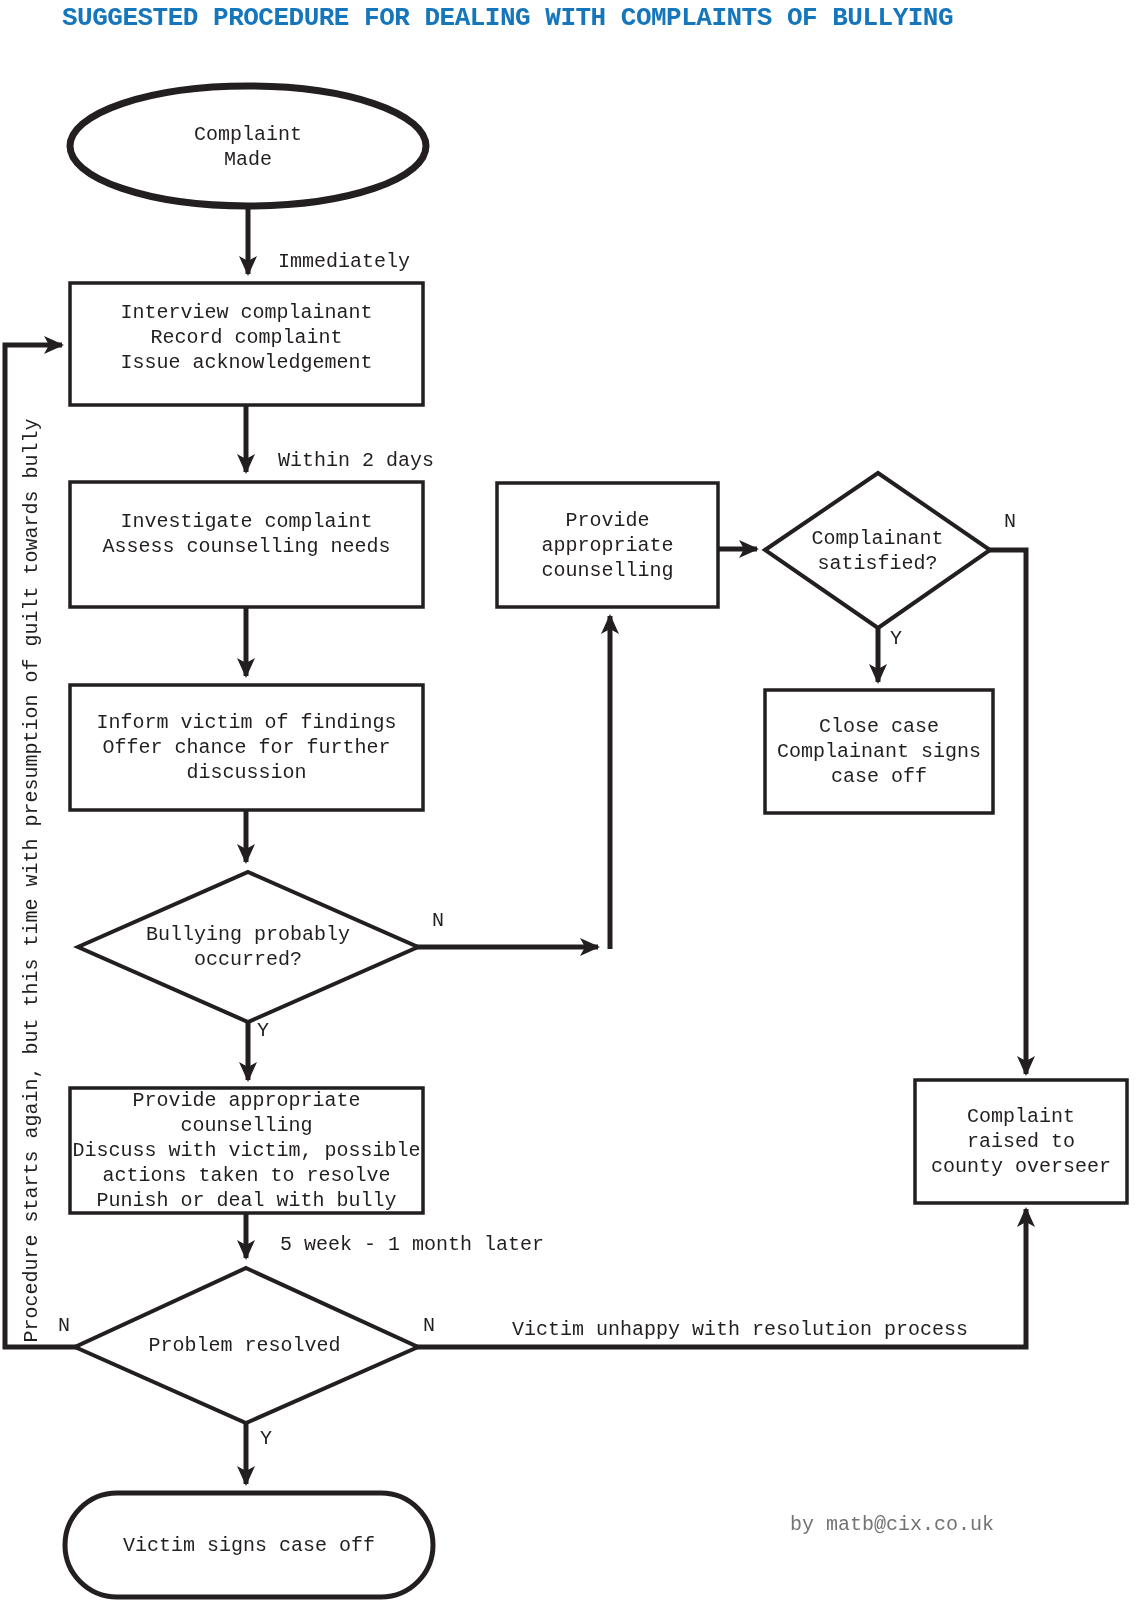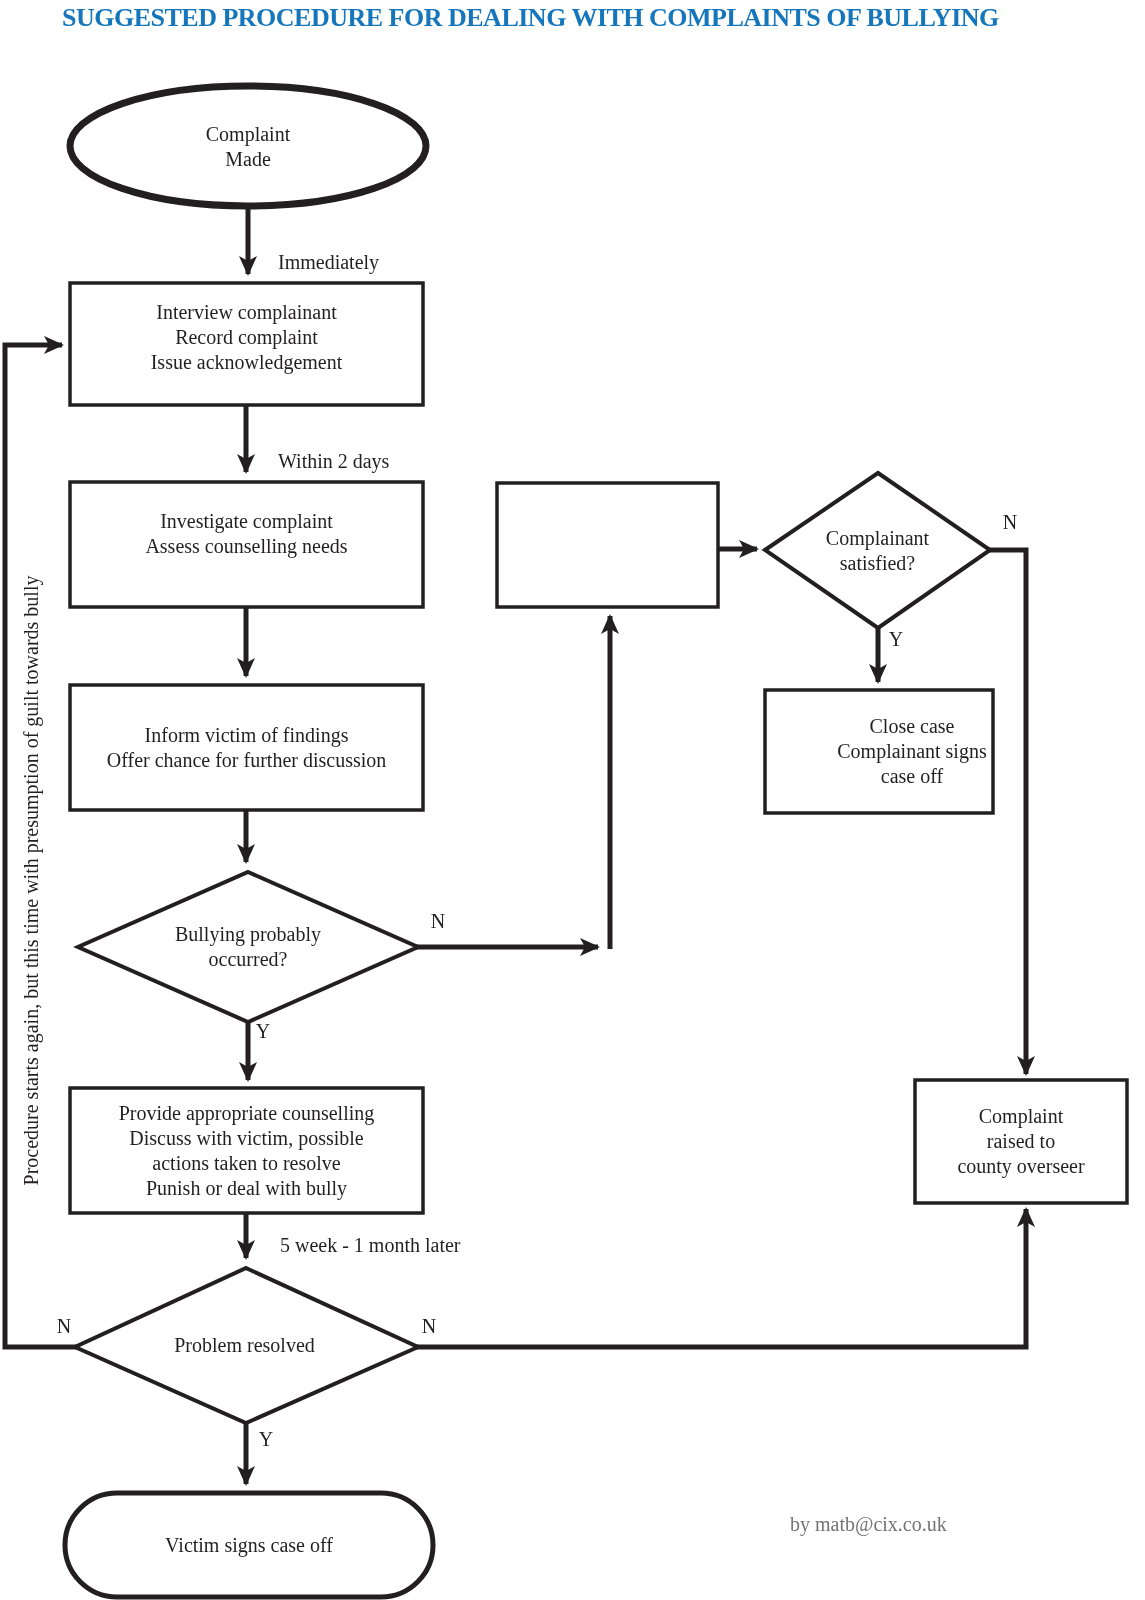--- a/index.html
+++ b/index.html
@@ -1,20 +1,20 @@
 <!DOCTYPE html>
 <html><head>
 <meta charset="utf-8">
 <style>
   html,body{margin:0;padding:0;background:#ffffff;}
   #stage{
     position:relative;
     width:1145px;height:1600px;
     background:#ffffff;
-    font-family:Liberation Serif, serif;
+    font-family:Liberation Mono, monospace;
     color:#231f20;
     overflow:hidden;
   }
   #flow-svg{position:absolute;left:0;top:0;}
   .node-label{
     position:absolute;
     display:flex;align-items:center;justify-content:center;
     text-align:center;
     white-space:pre-line;
     font-size:20px;line-height:25px;color:#231f20;
@@ -102,32 +102,36 @@
   <div class="node-label" style="left:70px;top:685px;width:353px;height:125px;text-align:center;">Inform victim of findings
 Offer chance for further discussion</div>
   <div class="node-label" style="left:78px;top:872px;width:340px;height:150px;">Bullying probably
 occurred?</div>
   <div class="node-label" style="left:70px;top:1088px;width:353px;height:125px;">Provide appropriate counselling
 Discuss with victim, possible
 actions taken to resolve
 Punish or deal with bully</div>
   <div class="node-label" style="left:73px;top:1268px;width:343px;height:155px;">Problem resolved</div>
   <div class="node-label" style="left:65px;top:1493px;width:368px;height:104px;">Victim signs case off</div>
+  <div class="node-label" style="left:497px;top:483px;width:221px;height:124px;">Provide
+appropriate
+counselling</div>
   <div class="node-label" style="left:765px;top:473px;width:225px;height:155px;">Complainant
 satisfied?</div>
-  <div class="node-label" style="left:765px;top:690px;width:228px;height:123px;padding-left:33px;">Close case
+  <div class="node-label" style="left:765px;top:690px;width:228px;height:123px;">Close case
 Complainant signs
 case off</div>
   <div class="node-label" style="left:915px;top:1080px;width:212px;height:123px;">Complaint
 raised to
 county overseer</div>
 
   <div class="edge-label" style="left:278px;top:249px;">Immediately</div>
   <div class="edge-label" style="left:278px;top:448px;">Within 2 days</div>
   <div class="edge-label" style="left:280px;top:1232px;">5 week - 1 month later</div>
+  <div class="edge-label" style="left:512px;top:1317px;">Victim unhappy with resolution process</div>
 
   <div class="tag" style="left:438px;top:921px;">N</div>
   <div class="tag" style="left:263px;top:1031px;">Y</div>
   <div class="tag" style="left:1010px;top:522px;">N</div>
   <div class="tag" style="left:896px;top:639px;">Y</div>
   <div class="tag" style="left:64px;top:1326px;">N</div>
   <div class="tag" style="left:429px;top:1326px;">N</div>
   <div class="tag" style="left:266px;top:1439px;">Y</div>
 
   <div class="side-note">Procedure starts again, but this time with presumption of guilt towards bully</div>

